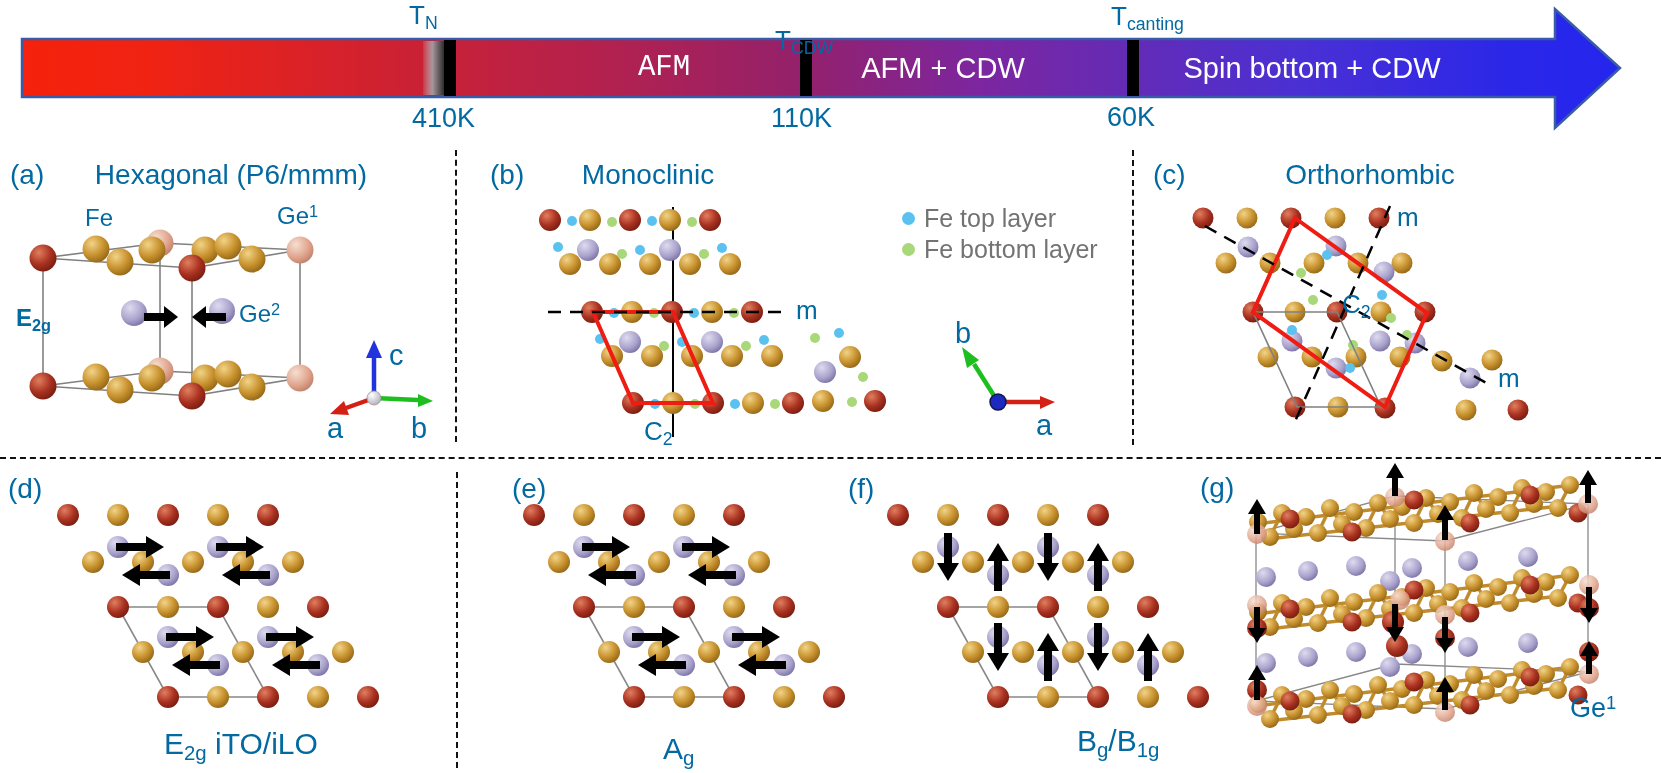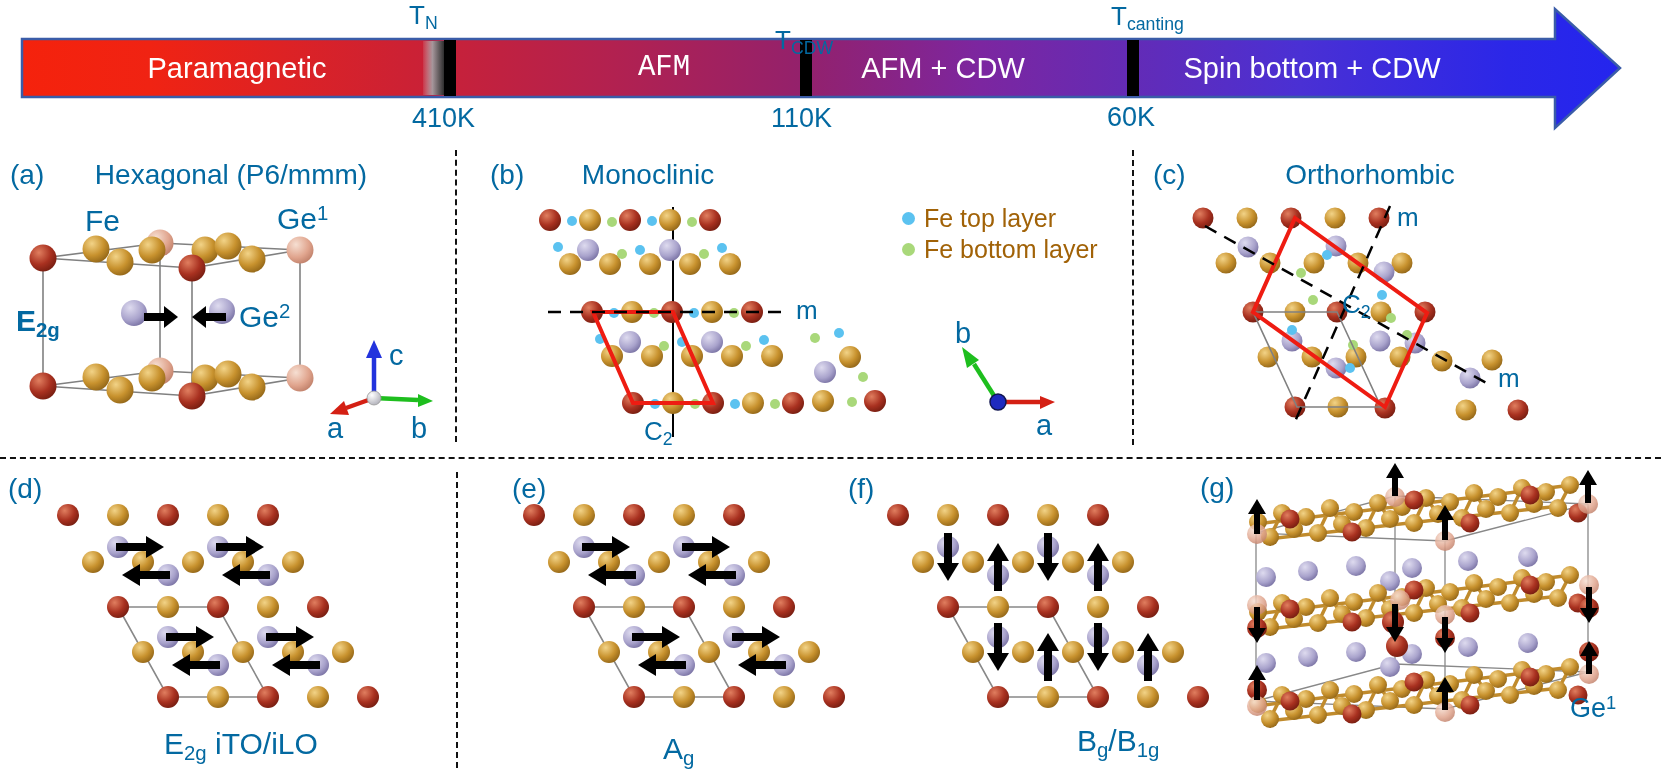--- a/index.html
+++ b/index.html
@@ -5,28 +5,28 @@
   html,body{margin:0;padding:0;background:#fff;}
   .stage{position:relative;width:1661px;height:773px;background:#ffffff;
          font-family:"Liberation Sans",sans-serif;overflow:hidden;}
   .stage svg{position:absolute;left:0;top:0;z-index:1;}
   .t{position:absolute;color:#0369a1;white-space:nowrap;z-index:3;line-height:1.05;}
   .phase{color:#fff;font-size:29px;transform:translateX(-50%);top:53px;font-weight:400;}
   .tlab{font-size:26px;}
   .temp{font-size:27px;}
   .tag{font-size:28px;}
   .title{font-size:28px;transform:translateX(-50%);}
-  .alab{font-size:30px;}
+  .alab{font-size:24px;}
   .axlab{font-size:29px;}
   .mlab{font-size:26px;}
   .mode{font-size:30px;}
   .bold{font-weight:700;}
   .sb{font-size:68%;position:relative;top:.30em;}
   .sp{font-size:68%;position:relative;top:-.45em;}
-  .legend{position:absolute;left:902px;top:203px;z-index:3;font-size:25px;color:#a16207;}
+  .legend{position:absolute;left:902px;top:203px;z-index:3;font-size:25px;color:#737373;}
   .lrow{display:flex;align-items:center;height:31px;}
   .ldot{width:13px;height:13px;border-radius:50%;margin-right:9px;flex:0 0 13px;}
   .ldot.top{background:#5BC2F0;}
   .ldot.bottom{background:#A9D87A;}
   .div-v{position:absolute;width:0;border-left:2.5px dashed #111;z-index:2;}
   .div-h{position:absolute;height:0;border-top:2.5px dashed #111;z-index:2;}
 </style>
 </head>
 <body>
 
@@ -502,21 +502,20 @@
           <polygon points="1436,692 1454,692 1445,677"></polygon>
     </g>
   </g>
 </svg>
 
 <div class="div-v" style="left:455px;top:150px;height:292px;"></div>
 <div class="div-v" style="left:1132px;top:150px;height:295px;"></div>
 <div class="div-h" style="left:0;top:457px;width:1661px;"></div>
 <div class="div-v" style="left:456px;top:472px;height:296px;"></div>
 
-<div class="t phase" style="left:237px;">Paramagnetic</div>
 <div class="t phase" style="left:664px;font-family:Liberation Mono, monospace;">AFM</div>
 <div class="t phase" style="left:943px;">AFM + CDW</div>
 <div class="t phase" style="left:1312px;">Spin bottom + CDW</div>
 
 <div class="t tlab" style="left:409px;top:2px;"><span>T</span><span class="sb">N</span></div>
 <div class="t temp" style="left:412px;top:104px;">410K</div>
 <div class="t tlab" style="left:775px;top:3px;margin-top:24px;"><span>T</span><span class="sb">CDW</span></div>
 <div class="t temp" style="left:771px;top:104px;">110K</div>
 <div class="t tlab" style="left:1111px;top:3px;"><span>T</span><span class="sb">canting</span></div>
 <div class="t temp" style="left:1107px;top:103px;">60K</div>

